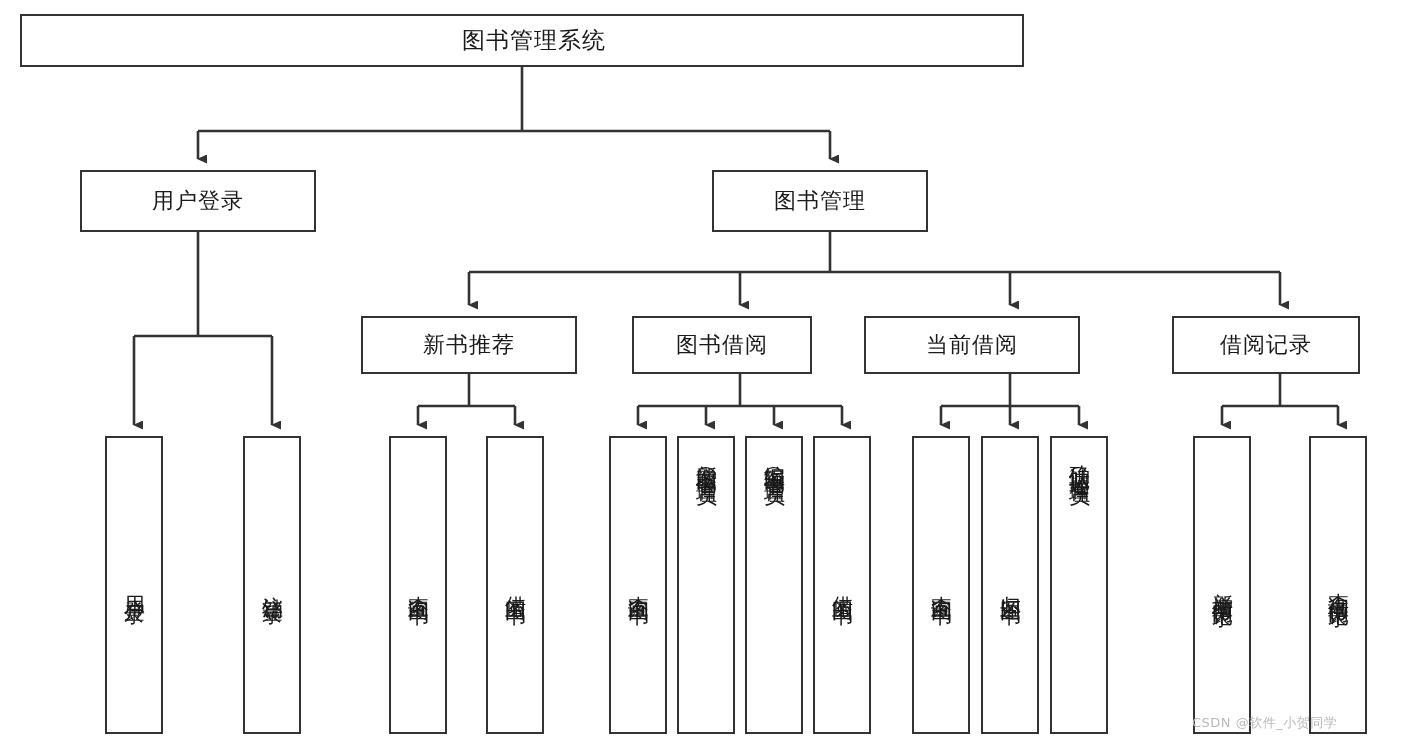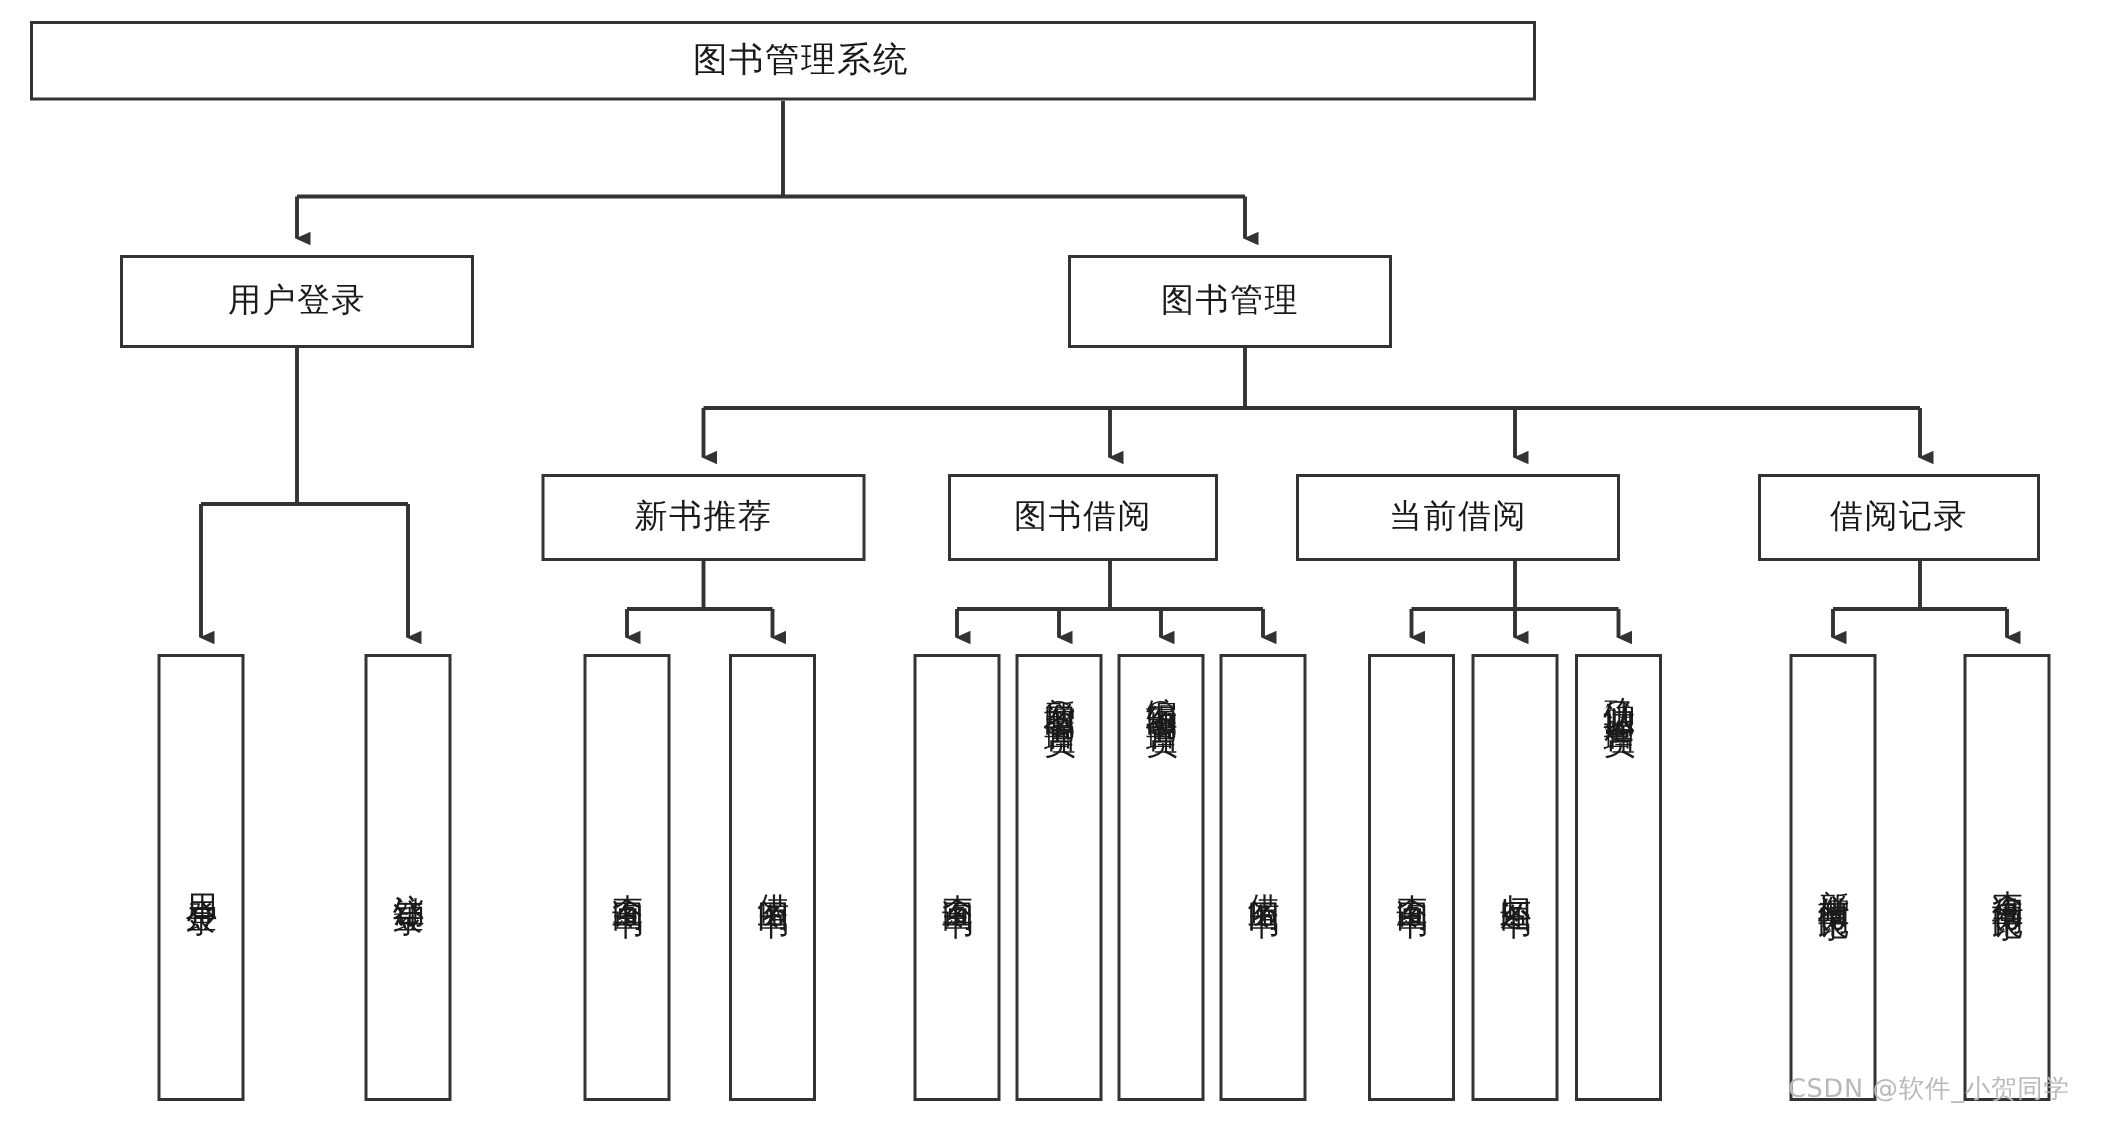--- a/index.html
+++ b/index.html
@@ -64,21 +64,21 @@
     line-height: 1;
   }
   .node.leaf.centered {
     align-items: center;
     padding-top: 0;
   }
   #watermark {
     position: absolute;
     left: 1192px;
     top: 714px;
-    font-size: 17px;
+    font-size: 13px;
     color: #b9b9b9;
     letter-spacing: 0.5px;
     white-space: nowrap;
     z-index: 5;
   }
 </style>
 </head>
 <body>
 
 <div id="diagram-root">

